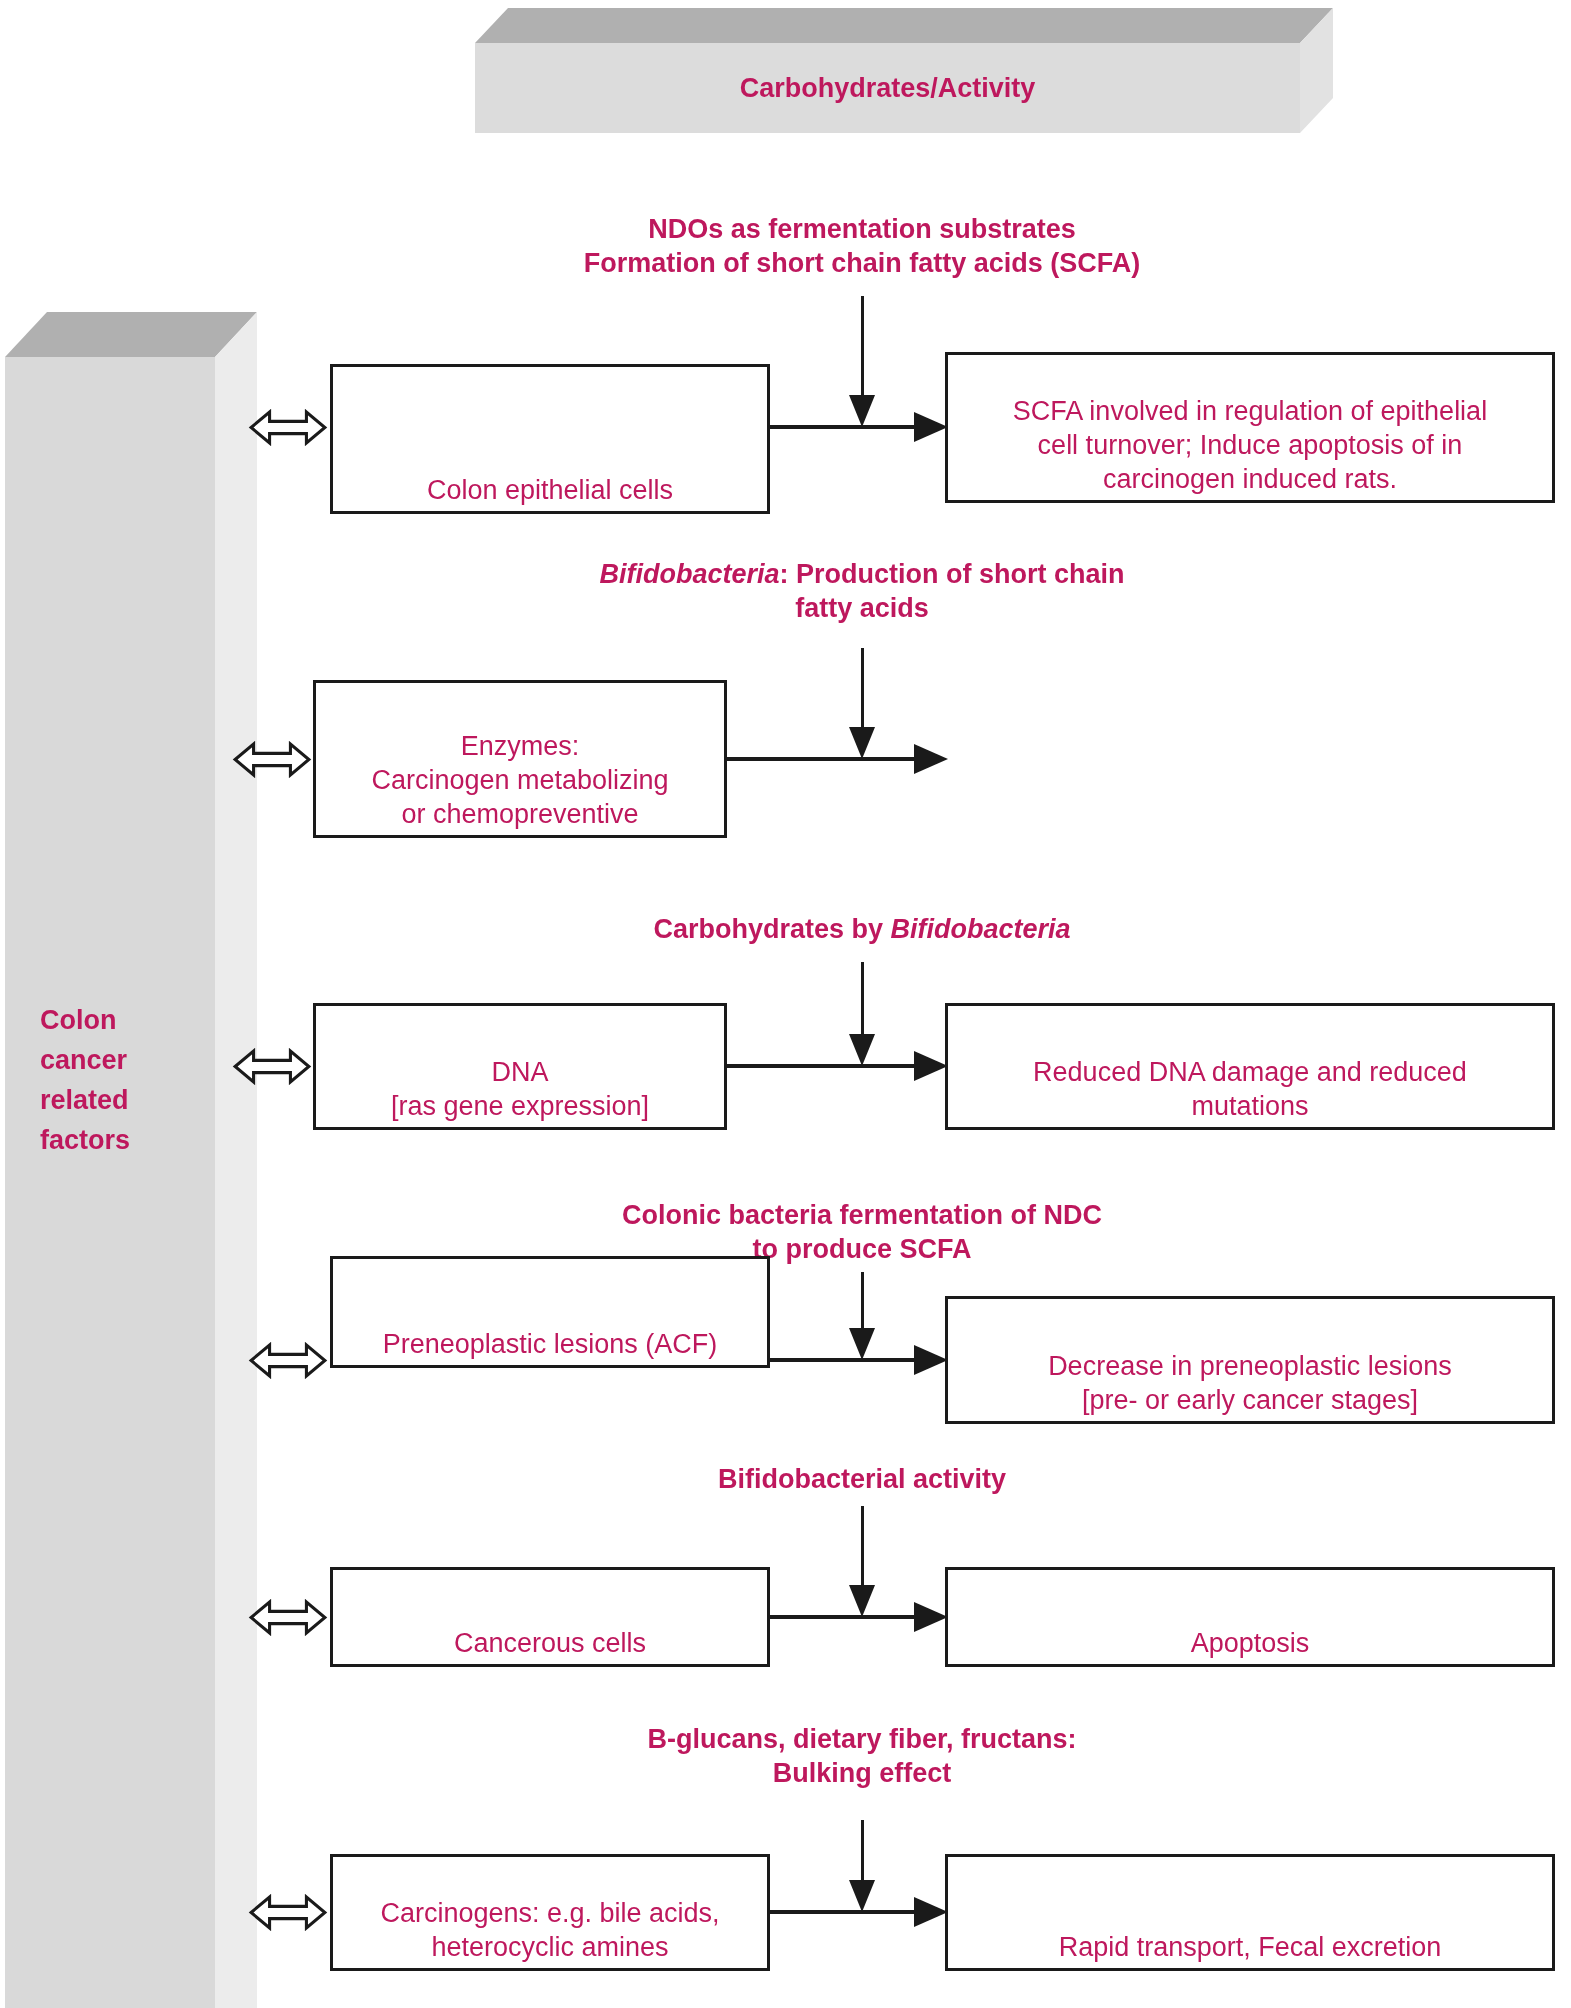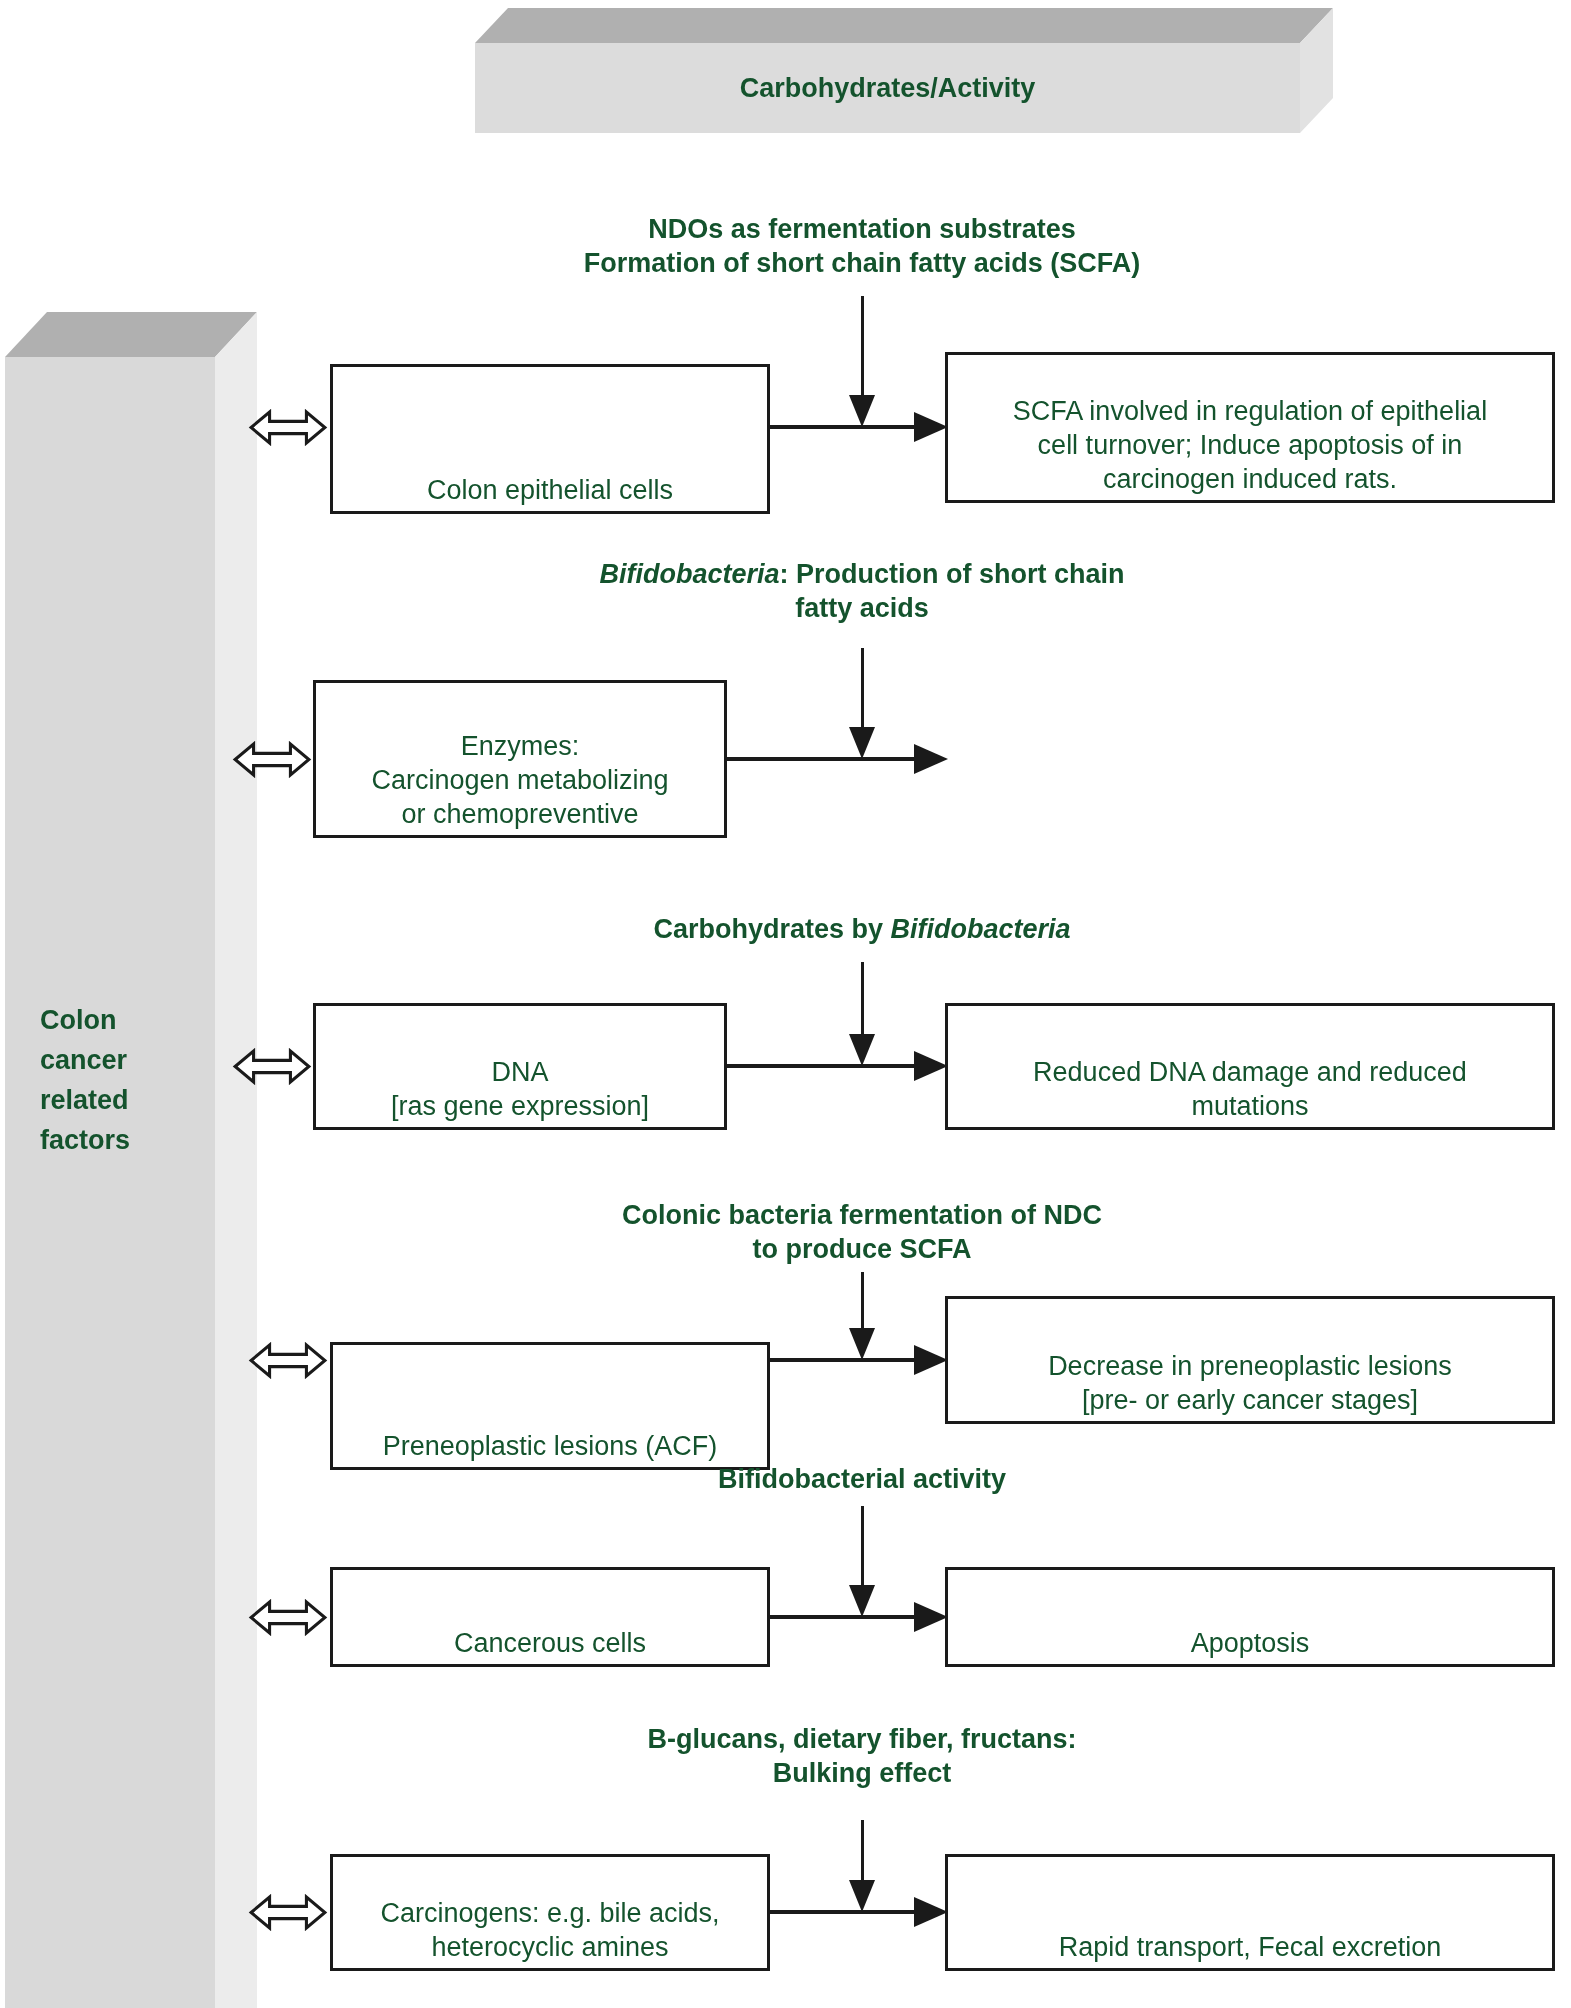--- a/index.html
+++ b/index.html
@@ -1,19 +1,19 @@
 <!DOCTYPE html>
 <html><head>
 <meta charset="utf-8">
 <style>
   html,body{margin:0;padding:0;background:#ffffff;}
   .stage{
     position:relative;width:1571px;height:2008px;overflow:hidden;
     font-family:"Liberation Sans","DejaVu Sans",sans-serif;
-    color:#14532d;background:#ffffff;
+    color:#be185d;background:#ffffff;
   }
   
   .hdr-top{position:absolute;left:475px;top:8px;width:858px;height:35px;background:#b0b0b0;
     clip-path:polygon(0 100%,33px 0,100% 0,calc(100% - 33px) 100%);}
   .hdr-side{position:absolute;left:1300px;top:8px;width:33px;height:125px;background:#e2e2e2;
     clip-path:polygon(0 35px,100% 0,100% 90px,0 100%);}
   .hdr-front{position:absolute;left:475px;top:43px;width:825px;height:90px;background:#dcdcdc;
     display:flex;align-items:center;justify-content:center;
     font-weight:bold;font-size:27px;}
   
@@ -126,21 +126,21 @@
     <div><span>Colonic bacteria fermentation of NDC</span><span class="it"></span><span></span></div>
     <div>to produce SCFA</div>
   </div>
   <div class="varrow" style="left:847px;top:1272px;height:88px">
     <div class="vline"></div>
       <div class="vhead"></div>
   </div>
   <svg class="dblarrow" style="left:248px;top:1339px" viewBox="0 0 78 42">
     <path d="M3,21 L21,6 L21,15 L57,15 L57,6 L75,21 L57,36 L57,27 L21,27 L21,36 Z" fill="#ffffff" stroke="#1a1a1a" stroke-width="3"></path>
   </svg>
-  <div class="box" style="left:330px;top:1342px;width:440px;height:128px">
+  <div class="box" style="left:330px;top:1256px;width:440px;height:112px">
     <div>Preneoplastic lesions (ACF)</div>
   </div>
   <div class="harrow" style="left:770px;top:1345px;width:178px">
     <div class="hline"></div>
       <div class="hhead"></div>
   </div>
   <div class="box" style="left:945px;top:1296px;width:610px;height:128px">
     <div>Decrease in preneoplastic lesions<br>[pre- or early cancer stages]</div>
   </div>
 

